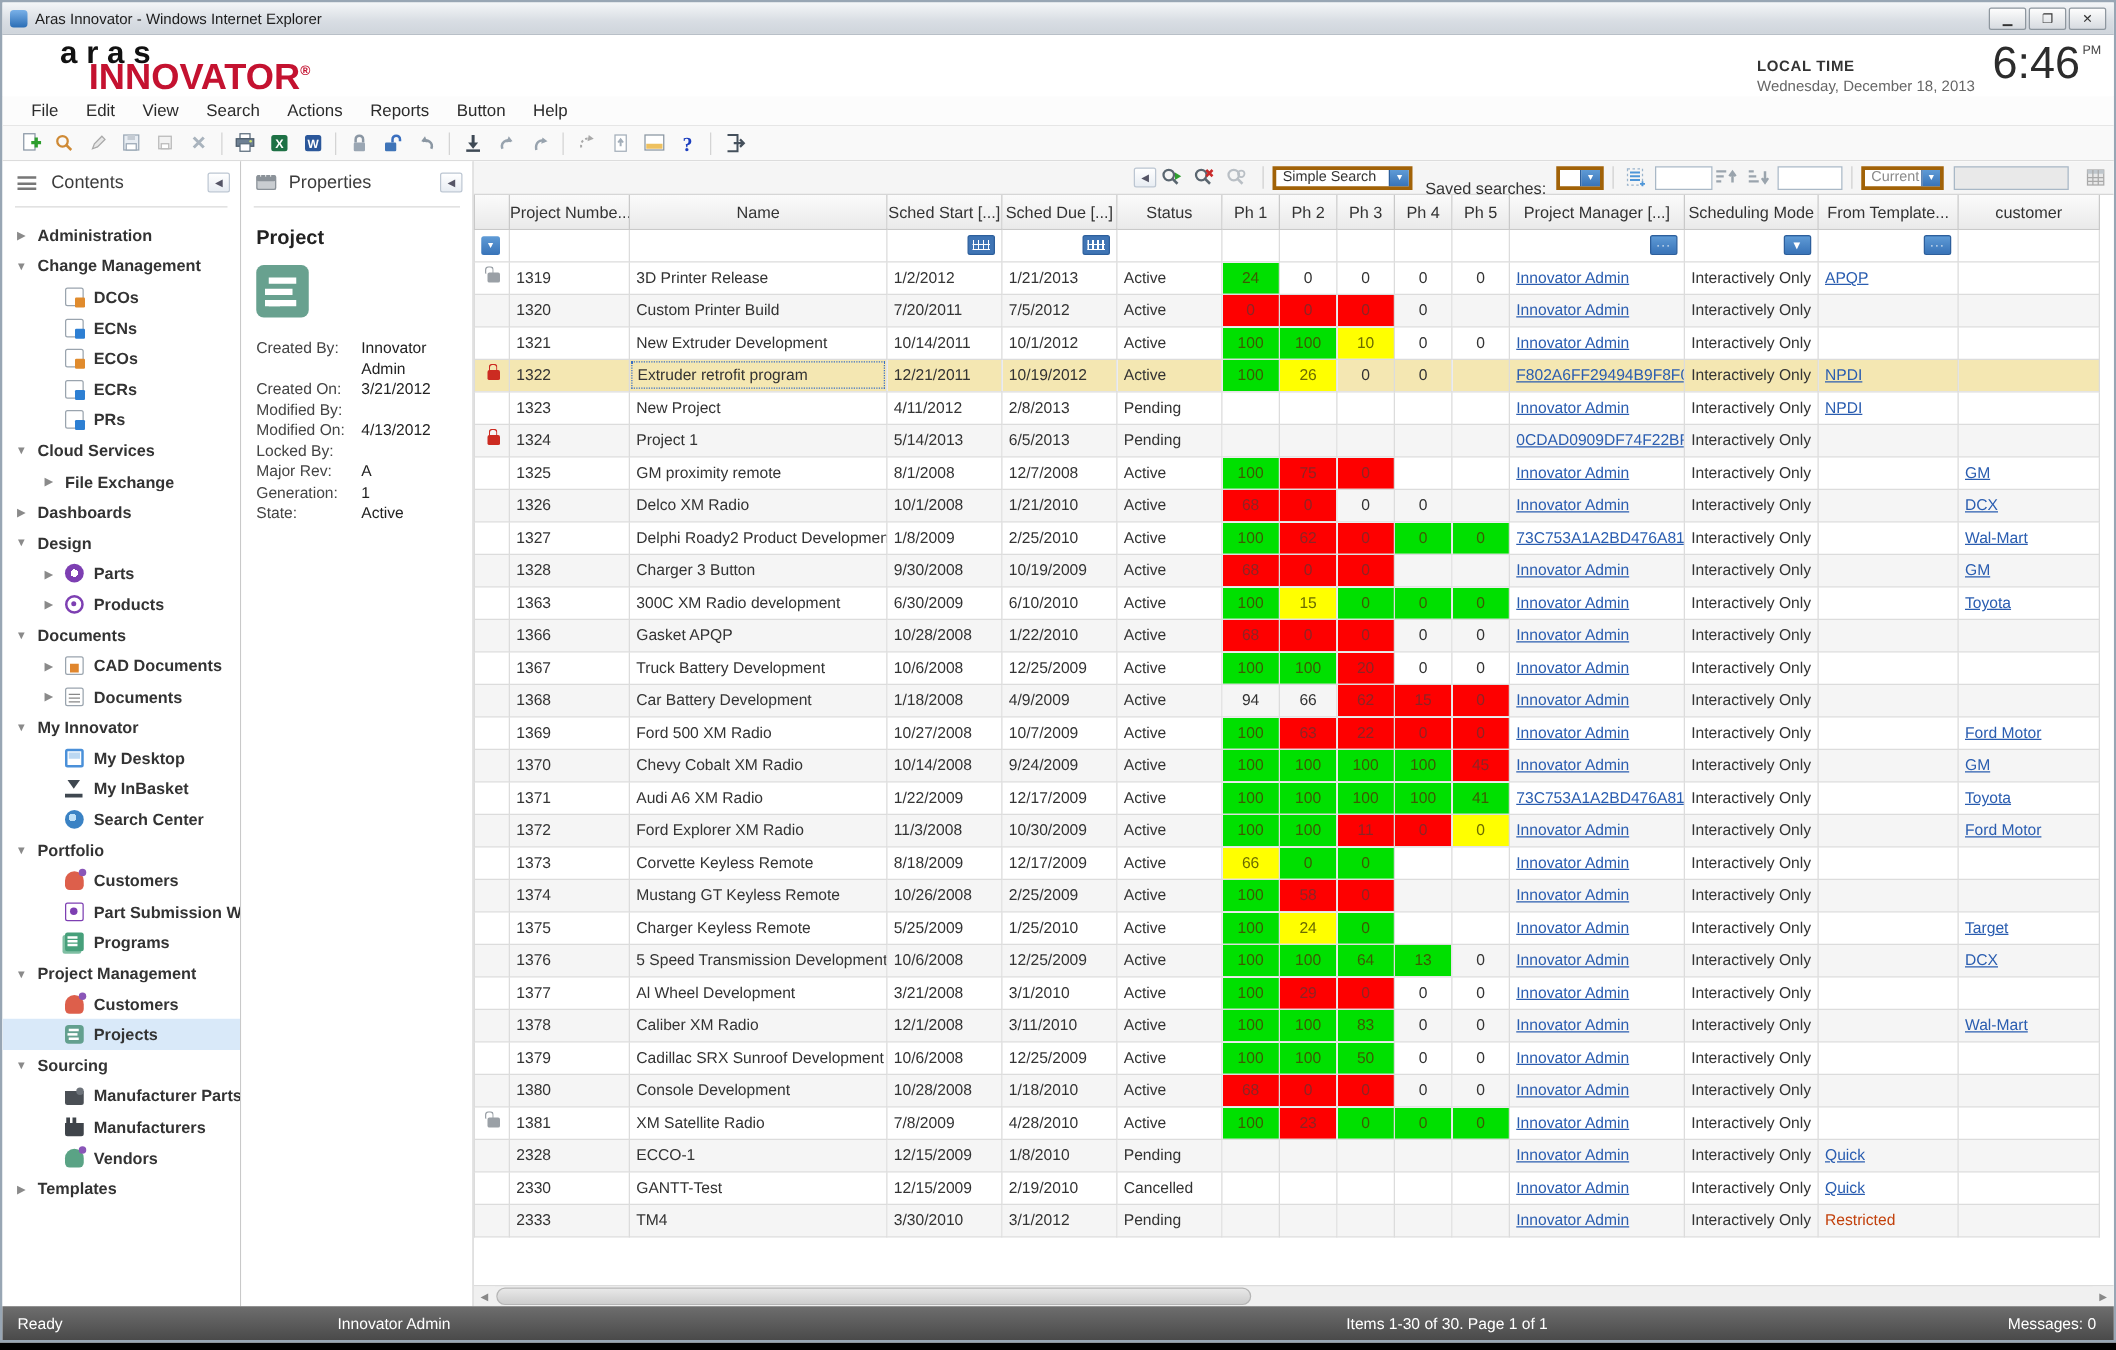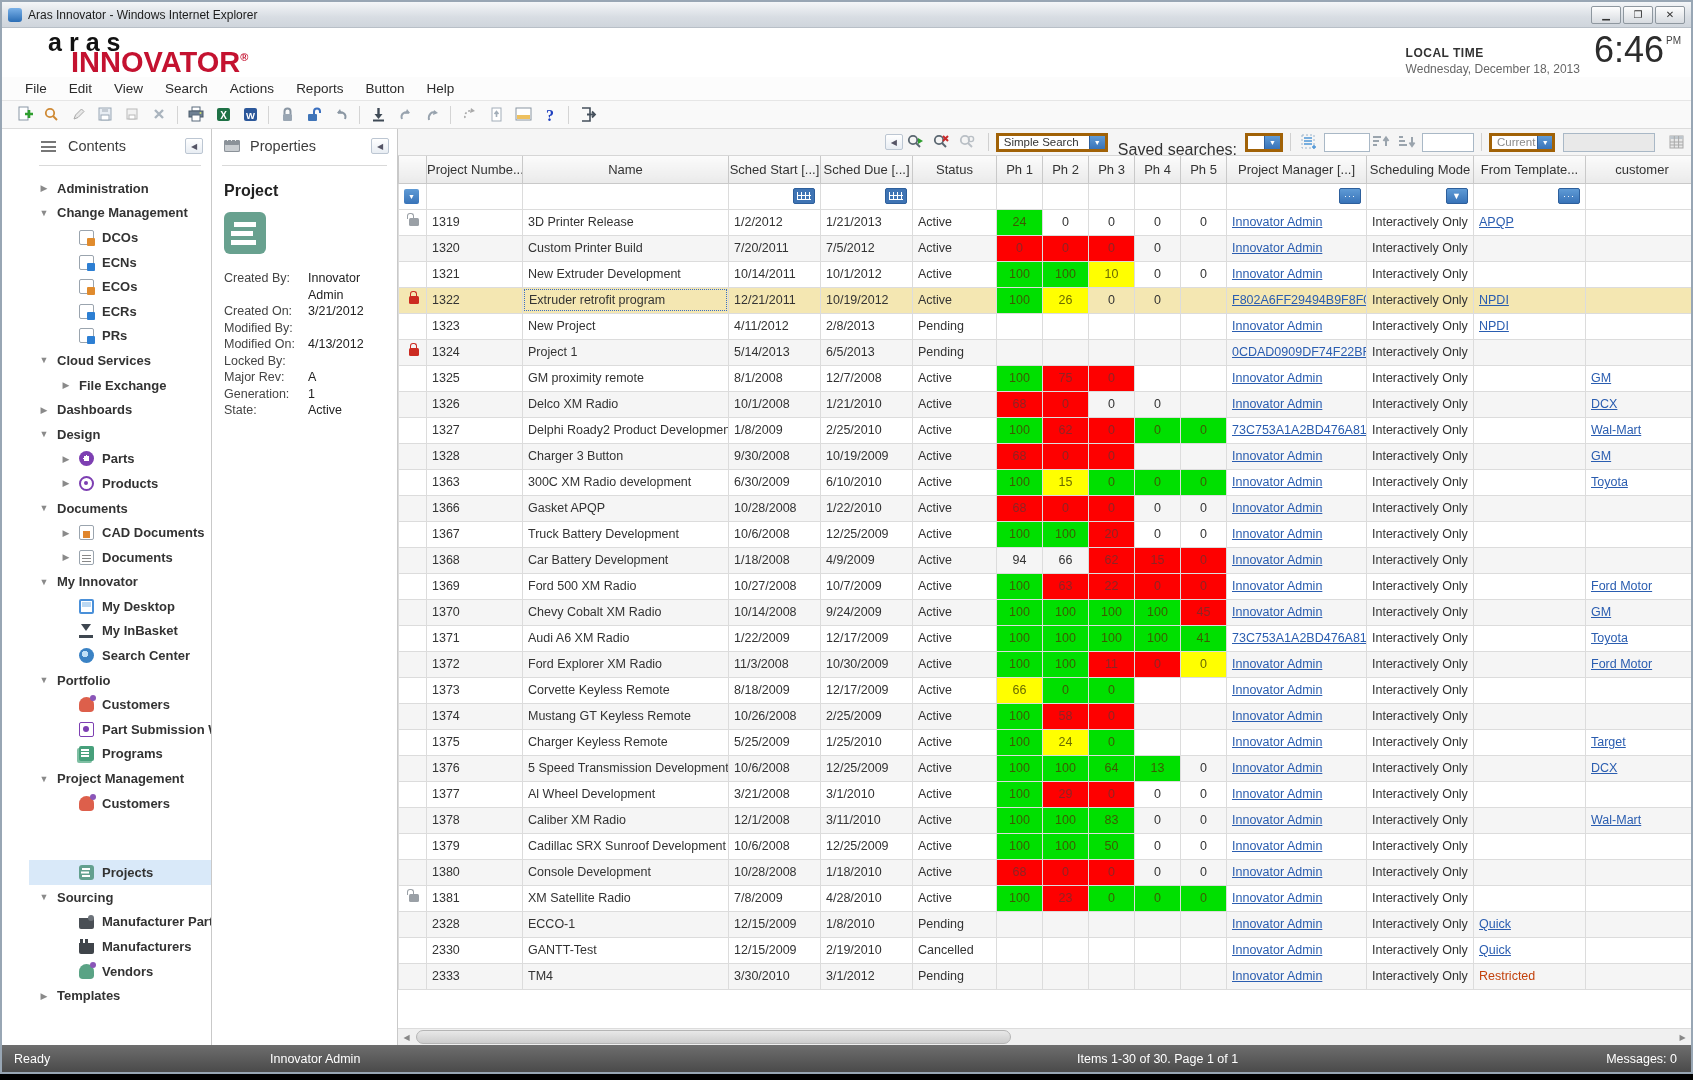--- a/index.html
+++ b/index.html
@@ -34,30 +34,30 @@
   
   .toolbar { height:28px; background:#f9f9f9; border-bottom:1px solid #dcdcdc; display:flex; align-items:center; padding-left:10px; flex:0 0 auto; }
   .tool { width:24px; height:22px; display:flex; align-items:center; justify-content:center; margin-right:3px; }
   .tool svg { display:block; }
   .tsep { width:1px; height:18px; background:#d4d4d4; margin:0 6px 0 3px; }
 
   
   .main { flex:1 1 auto; display:flex; min-height:0; position:relative; }
 
   
-  .sidebar { width:210px; border-right:1px solid #c9c9c9; background:#fff; overflow:hidden; flex:0 0 auto;padding-left:27px; }
+  .sidebar { width:191px; border-right:1px solid #c9c9c9; background:#fff; overflow:hidden; flex:0 0 auto; }
   .panel-head { height:34px; display:flex; align-items:center; padding:0 8px 0 12px; }
   .hamburger { width:15px; height:11px; border-top:2px solid #777; border-bottom:2px solid #777; position:relative; margin-right:12px; }
   .hamburger::after { content:""; position:absolute; left:0; right:0; top:3.5px; height:2px; background:#777; }
   .panel-title { font-size:14.5px; color:#3c3c3c; }
   .collapse-btn { margin-left:auto; width:18px; height:16px; border:1px solid #bcc6d2; background:linear-gradient(#fff,#e8edf3); font-size:8px; color:#556; display:flex; align-items:center; justify-content:center; border-radius:2px; }
   .panel-div { height:1px; background:#d9d9d9; margin:2px 10px 6px 10px; }
   .tree { padding-top:4px; }
   .tree-row { height:24.6px; display:flex; align-items:center; font-size:13px; color:#333; cursor:default; }
-  .tree-row.selected { background:#d9e9f9;margin-top:45px; }
+  .tree-row.selected { background:#d9e9f9; }
   .arrow { width:10px; font-size:9px; color:#8a8a8a; text-align:center; flex:0 0 auto; }
   .chip { width:15px; height:15px; border-radius:2px; margin-right:8px; flex:0 0 auto; position:relative; }
   .chip.doc { background:#fff; border:1px solid #9aa4ae; }
   .chip.doc::after { content:""; position:absolute; right:-2px; bottom:-2px; width:8px; height:8px; border-radius:1px; }
   .chip.dco::after { background:#e08b2d; } .chip.ecn::after { background:#2d7fd3; }
   .chip.eco::after { background:#e08b2d; } .chip.ecr::after { background:#2d7fd3; }
   .chip.pr::after  { background:#2d7fd3; }
   .chip.parts { background:radial-gradient(circle at 50% 50%, #fff 0 3px, #7d3fb2 3px); border-radius:50%; }
   .chip.products { background:#fff; border:2.5px solid #7d3fb2; border-radius:50%; }
   .chip.products::after { content:""; position:absolute; left:3px; top:3px; width:4px; height:4px; background:#7d3fb2; border-radius:50%; }
@@ -103,21 +103,21 @@
   
   .gridarea { flex:1 1 auto; position:relative; background:#fff; overflow:hidden; }
   .searchbar { height:27px; background:#f5f5f5; border-bottom:1px solid #d6d6d6; display:flex; align-items:center; padding-left:4px; }
   .sb-sep { width:1px; height:18px; background:#d0d0d0; margin:0 7px; }
   .sb-tool { width:24px; height:22px; display:flex; align-items:center; justify-content:center; margin-right:2px; }
   .select-box { height:19px; background:#fff; border:3px solid #a16207; display:flex; align-items:center; font-size:11.5px; color:#333; }
   .select-box .sel-text { padding:0 5px; flex:1 1 auto; white-space:nowrap; overflow:hidden; }
   .dd-btn { width:16px; height:100%; background:linear-gradient(#5f9bd6,#3873b8); border-left:1px solid #2d5f9c; color:#fff; font-size:7px; display:flex; align-items:center; justify-content:center; }
   .mini-input { height:19px; background:#fff; border:1px solid #a9b8c6; }
   .mini-input.disabled { background:#e9e9e9; }
-  .sb-label { font-size:16px; color:#333; margin:16px 8px 0 10px; }
+  .sb-label { font-size:13px; color:#333; margin:16px 8px 0 10px; }
 
   
   table.grid { border-collapse:collapse; table-layout:fixed; font-size:12.5px; color:#333; width:1300px; }
   table.grid th { height:27px; background:linear-gradient(#fbfbfb,#eaeaea); border:1px solid #c9c9c9; border-top:none; font-weight:normal; font-size:13px; color:#333; text-align:center; overflow:hidden; white-space:nowrap; }
   tr.filter td { height:21px; background:#d8e7f8; border:1px solid #c3d4e6; padding:0 2px; }
   table.grid td { height:26px; border:1px solid #dcdcdc; padding:0 5px; overflow:hidden; white-space:nowrap; background:#fff; }
   tr.data.alt td { background:#f5f5f5; }
   tr.data.selrow td { background:#f4e7b2; }
   td.ph { text-align:center; padding:0; }
   td.ph.g { background:#00e000 !important; color:#3c5a00; }

